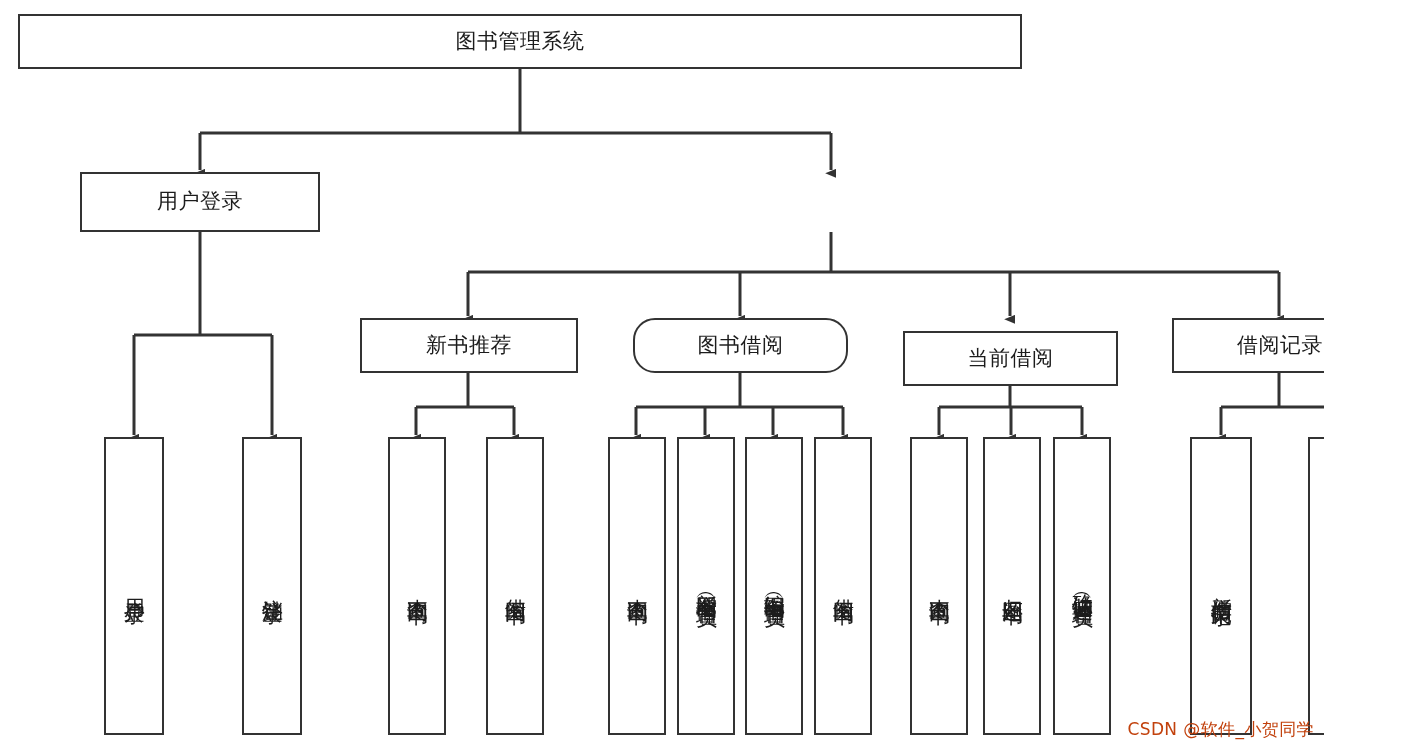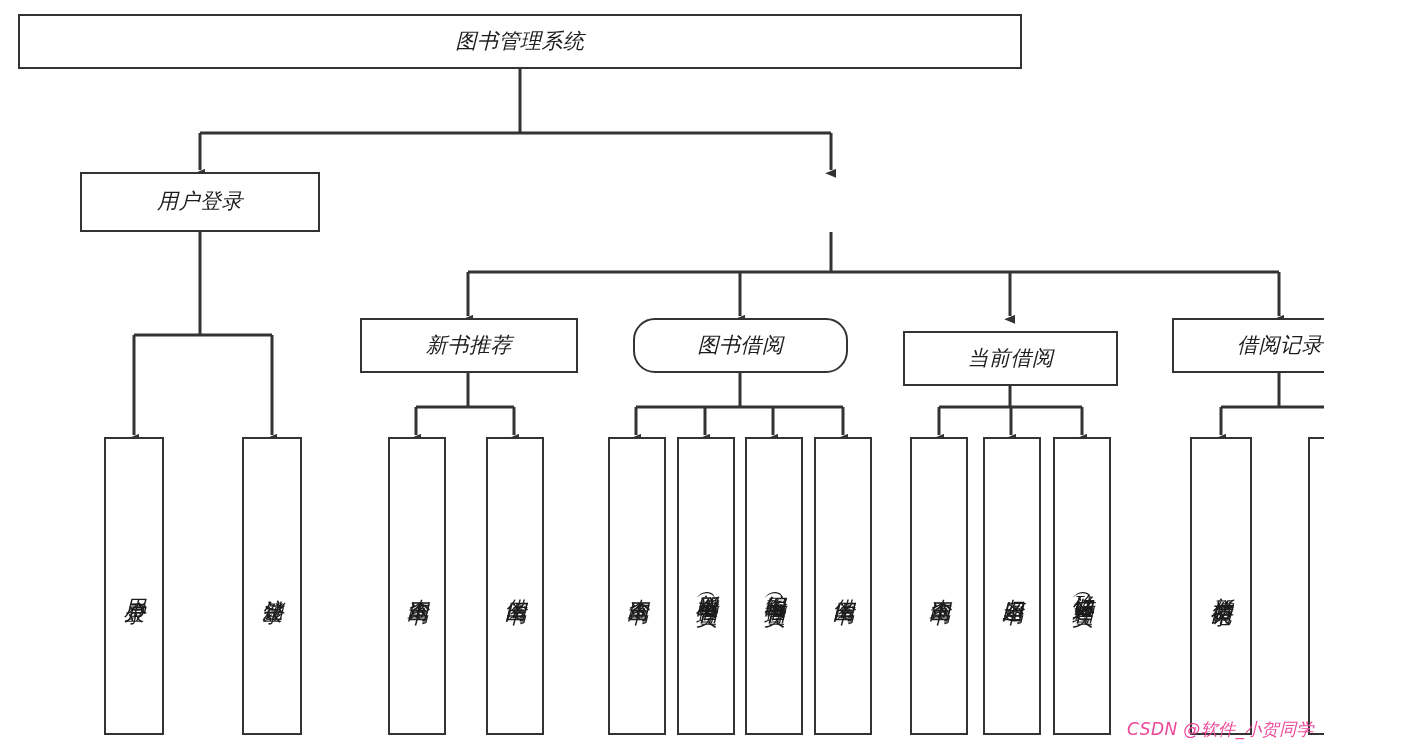--- a/index.html
+++ b/index.html
@@ -11,21 +11,20 @@
   body {
     font-family: "DejaVu Sans", "Liberation Sans", sans-serif;
     color: #1a1a1a;
   }
   #canvas {
     position: relative;
     width: 1324px;
     height: 747px;
     background: #ffffff;
     overflow: hidden;
-    font-style: italic;
   }
   #edges {
     position: absolute;
     left: 0;
     top: 0;
     width: 1405px;
     height: 747px;
     pointer-events: none;
   }
   .node {
@@ -53,21 +52,21 @@
     line-height: 1.18;
     letter-spacing: 2px;
     white-space: normal;
     max-height: 100%;
   }
   .watermark {
     position: absolute;
     right: 10px;
     bottom: 6px;
     font-size: 17px;
-    color: #ec4899;
+    color: #c2410c;
     letter-spacing: 0.4px;
     z-index: 5;
     white-space: nowrap;
     font-family: "DejaVu Sans", "Liberation Sans", sans-serif;
     margin-left: 39px;
   }
 </style>
 </head>
 <body>
 

